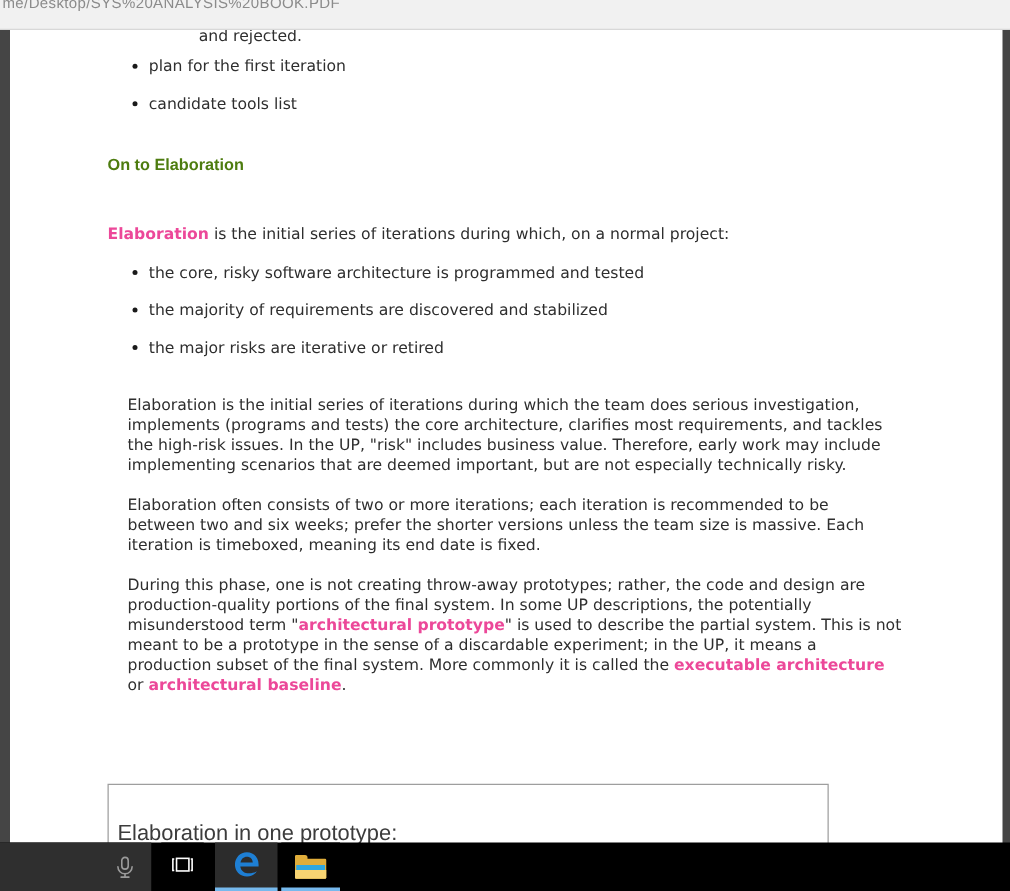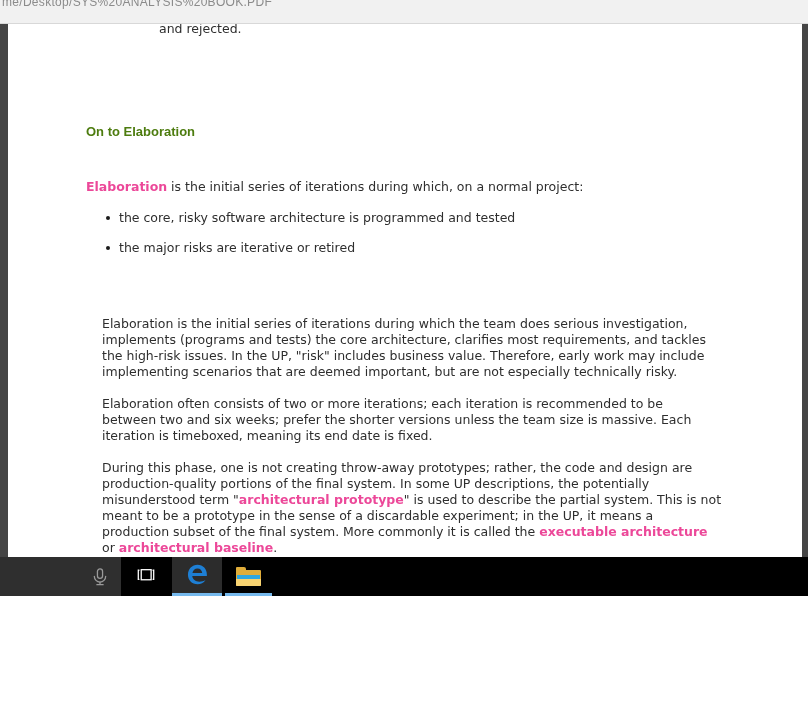--- a/index.html
+++ b/index.html
@@ -1,17 +1,17 @@
 <!DOCTYPE html>
 <html style="--topbar_bg: #f1f1f1; --frame_gray: #454545; --taskbar_left_bg: #2f2f2f; --taskbar_accent: #76b9ed; --edge_blue: #1e7fd4; --folder_yellow: #f8d472; --folder_yellow_dark: #e0ad3a; --folder_blue: #2fa7e0; --mic_gray: #9a9a9a;"><head>
 <meta charset="utf-8">
 <style>
   html,body { margin:0; padding:0; background:#fff; }
   .screen {
-    position:relative; width:808px; height:596px; overflow:hidden;
+    position:relative; width:808px; height:713px; overflow:hidden;
     background:#ffffff; font-family:"DejaVu Sans", sans-serif;
   }
 
   
   .topbar {
     position:absolute; top:0; left:0; right:0; height:23px;
     background:var(--topbar_bg,#f1f1f1); border-bottom:1px solid #d8d8d8;
     overflow:hidden; z-index:5;
   }
   .address {
@@ -102,28 +102,31 @@
   </div>
 
   <div class="strip-left"></div>
   <div class="strip-right"></div>
 
   <div class="page">
 
     <div class="partial-line doc-text">and rejected.</div>
 
     <ul class="doclist" id="top-list">
+        <li>plan for the first iteration</li>
+        <li>candidate tools list</li>
       </ul>
 
     <h1 class="heading">On to Elaboration</h1>
 
     <p class="intro doc-text"><b>Elaboration</b> is the initial series of iterations during which, on a normal project:</p>
 
     <ul class="doclist" id="main-list">
         <li>the core, risky software architecture is programmed and tested</li>
+        <li>the majority of requirements are discovered and stabilized</li>
         <li>the major risks are iterative or retired</li>
       </ul>
 
     <div class="paras">
         <p class="para">Elaboration is the initial series of iterations during which the team does serious investigation,<br>implements (programs and tests) the core architecture, clarifies most requirements, and tackles<br>the high-risk issues. In the UP, "risk" includes business value. Therefore, early work may include<br>implementing scenarios that are deemed important, but are not especially technically risky.</p>
         <p class="para">Elaboration often consists of two or more iterations; each iteration is recommended to be<br>between two and six weeks; prefer the shorter versions unless the team size is massive. Each<br>iteration is timeboxed, meaning its end date is fixed.</p>
         <p class="para">During this phase, one is not creating throw-away prototypes; rather, the code and design are<br>production-quality portions of the final system. In some UP descriptions, the potentially<br>misunderstood term "<b>architectural prototype</b>" is used to describe the partial system. This is not<br>meant to be a prototype in the sense of a discardable experiment; in the UP, it means a<br>production subset of the final system. More commonly it is called the <b>executable architecture</b><br>or <b>architectural baseline</b>.</p>
       </div>
 
     <div class="sidebox">

